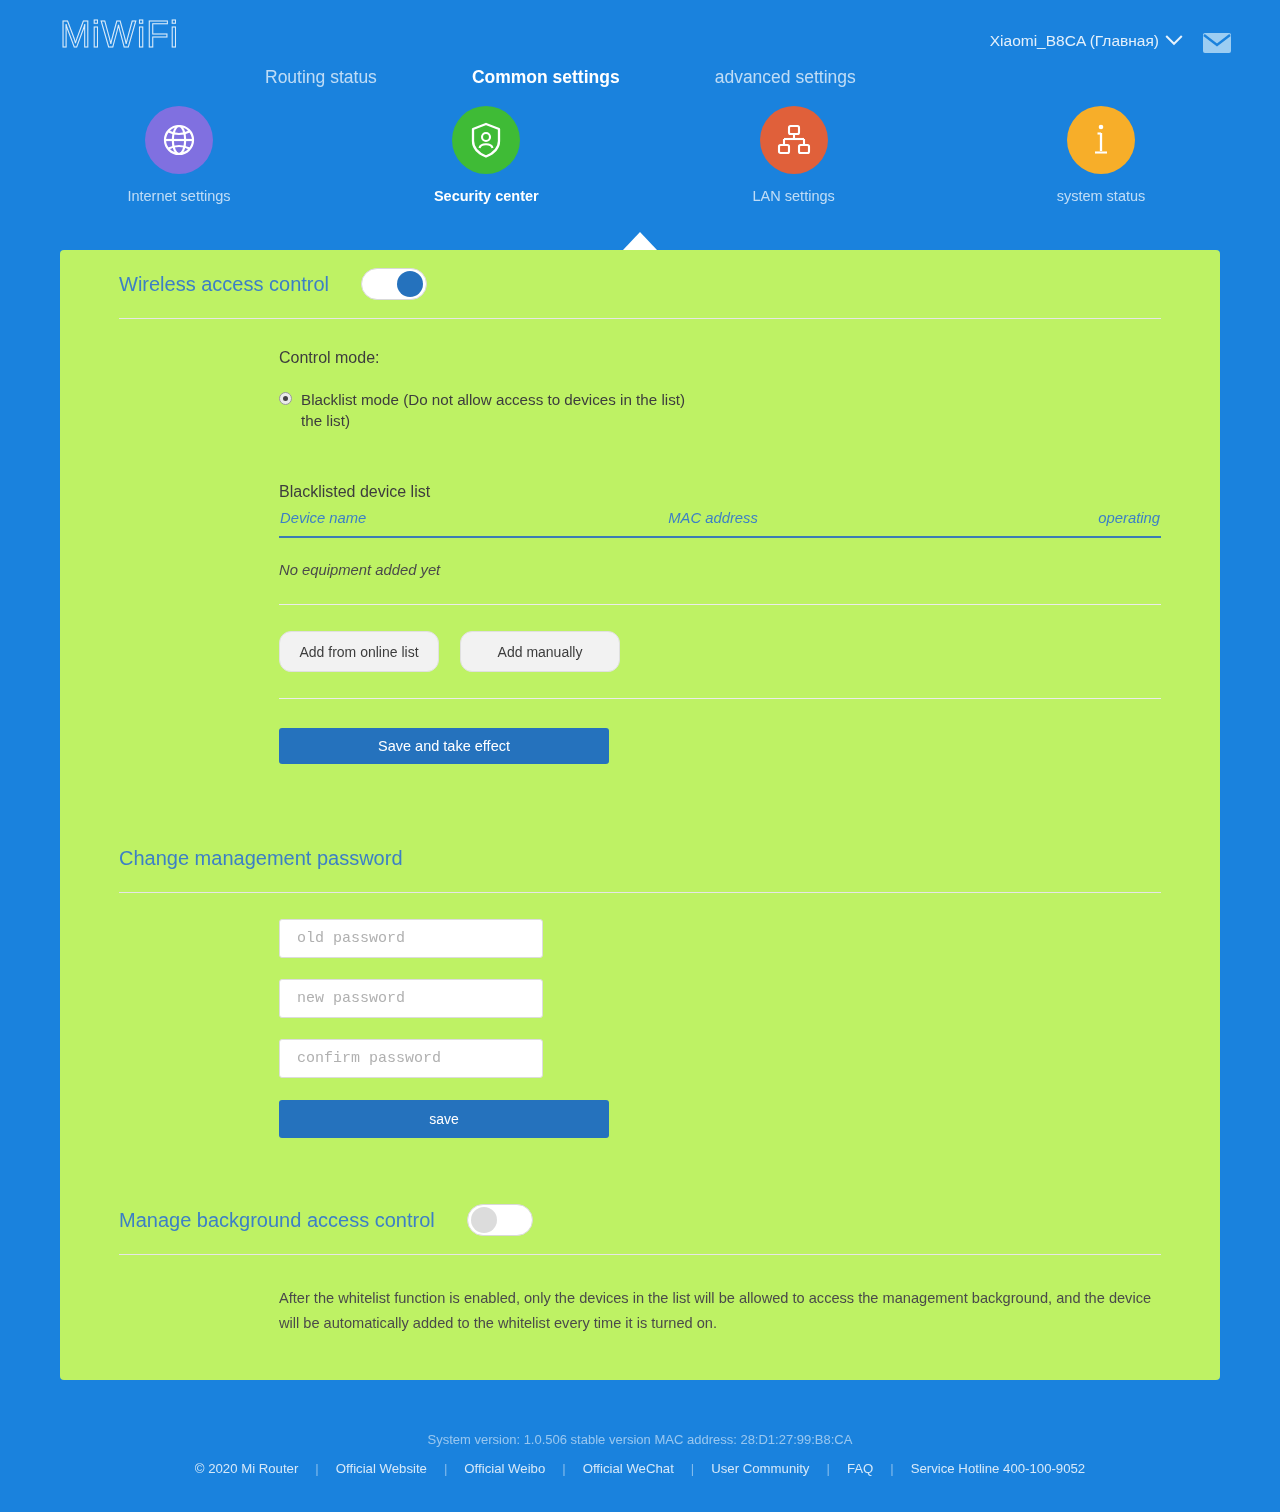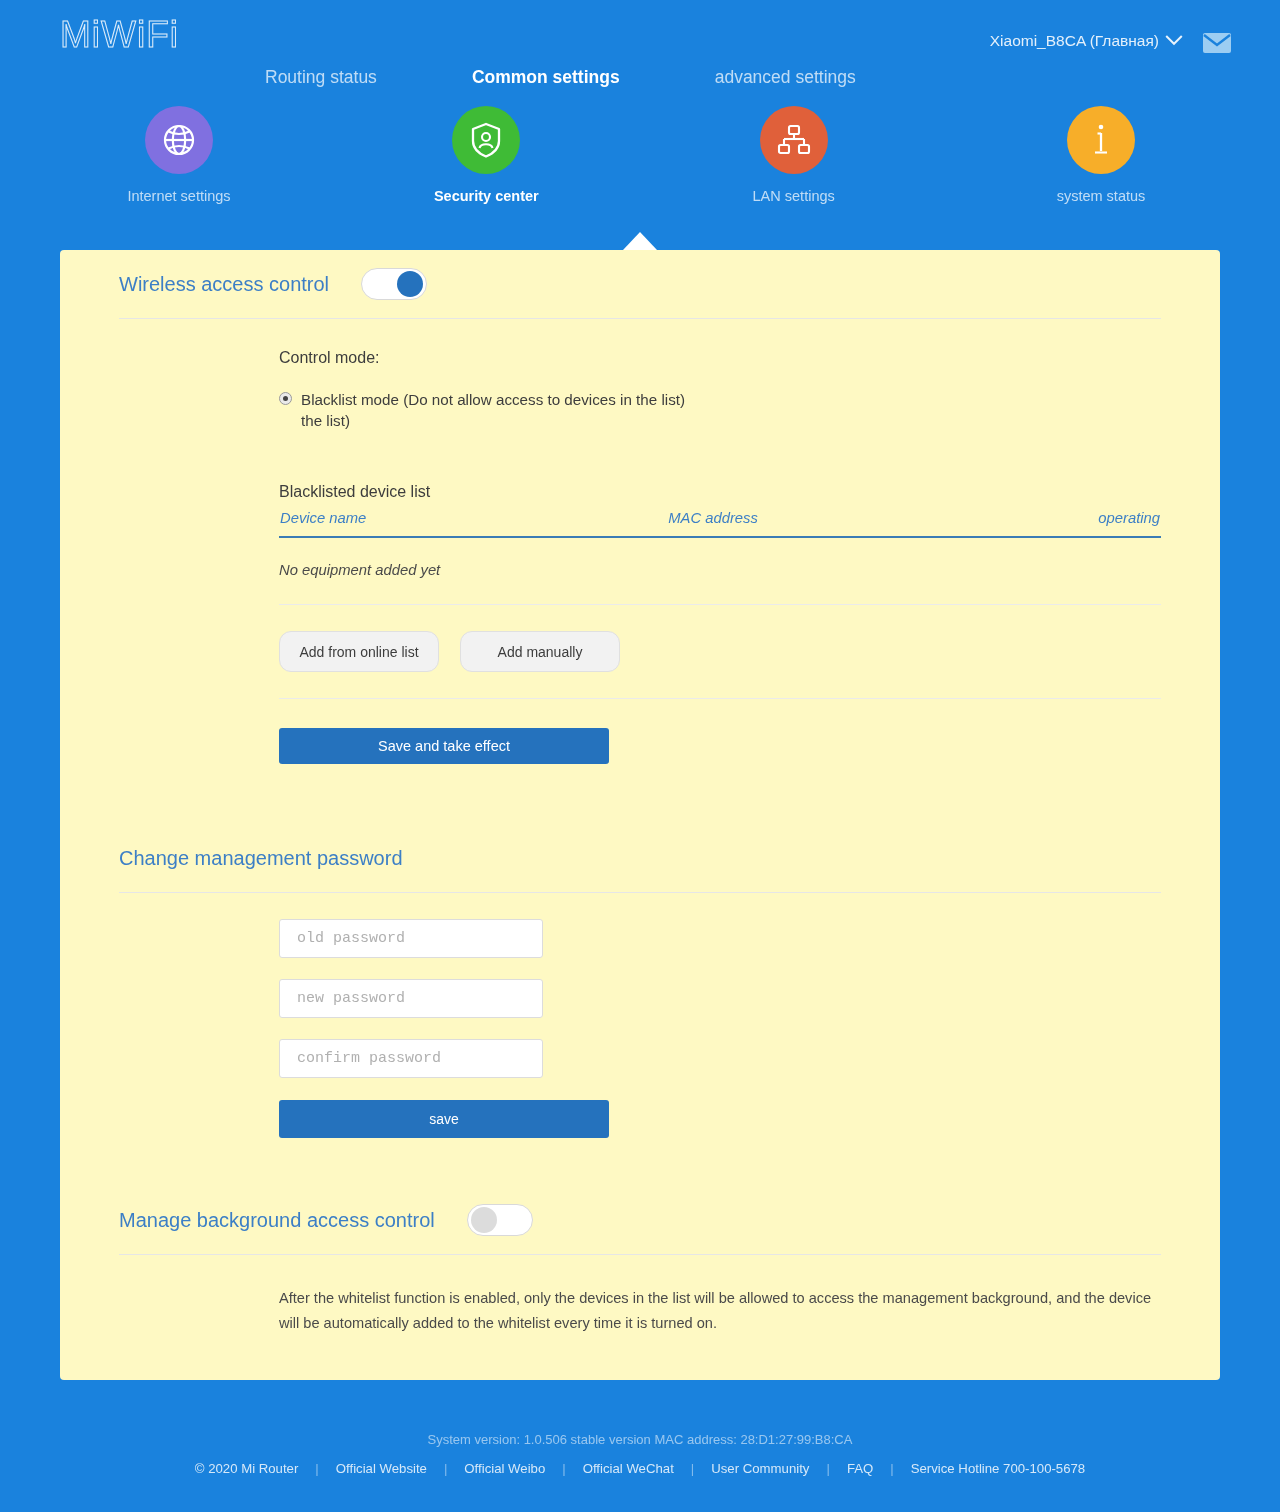--- a/index.html
+++ b/index.html
@@ -123,21 +123,21 @@
     border-left: 17px solid transparent;
     border-right: 17px solid transparent;
     border-bottom: 18px solid #ffffff;
   }
   .card {
     position: absolute;
     left: 60px;
     top: 250px;
     width: 1160px;
     height: 1130px;
-    background: #fef9c3;
+    background: #bef264;
     border-radius: 4px;
   }
 
   .section-head {
     display: flex;
     align-items: center;
     padding: 0 0 0 59px;
     height: 68px;
   }
   .section-title {
@@ -506,15 +506,15 @@
     <a>Official Website</a>
     <span class="sep">|</span>
     <a>Official Weibo</a>
     <span class="sep">|</span>
     <a>Official WeChat</a>
     <span class="sep">|</span>
     <a>User Community</a>
     <span class="sep">|</span>
     <a>FAQ</a>
     <span class="sep">|</span>
-    <a>Service Hotline 700-100-5678</a>
+    <a>Service Hotline 400-100-9052</a>
   </div>
 </div>
 
 </body></html>

